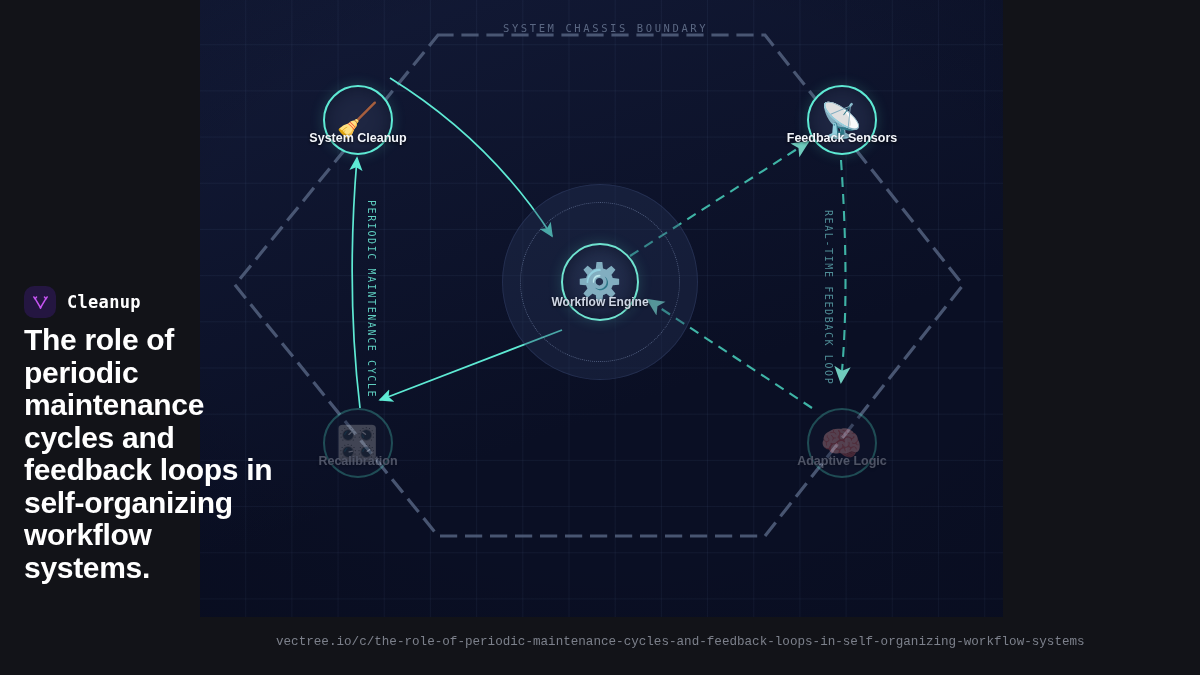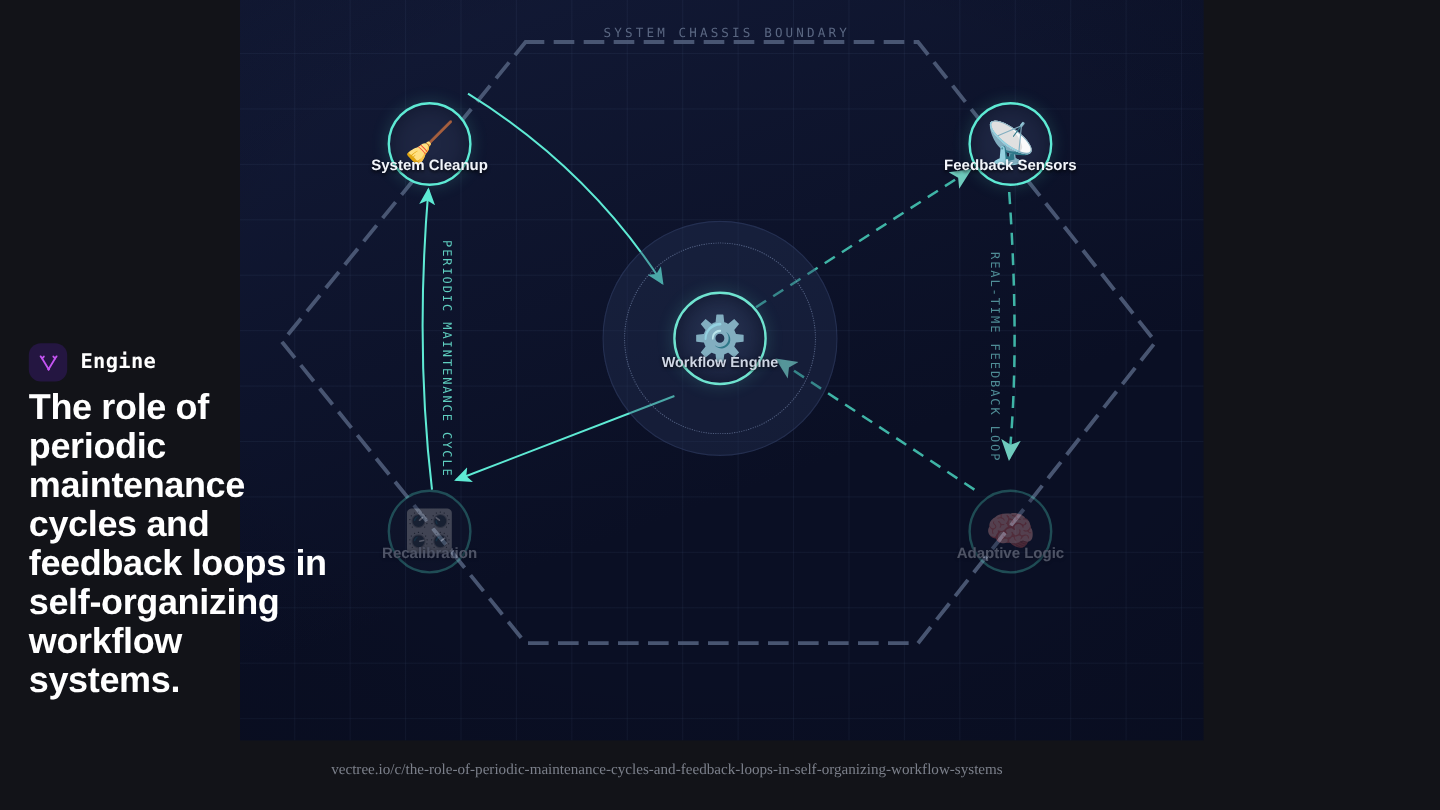--- a/index.html
+++ b/index.html
@@ -163,21 +163,21 @@
     font-size: 30px;
     line-height: 32.5px;
     color: #ffffff;
     letter-spacing: -0.3px;
   }
 
   
   #footer-url {
     position: absolute;
     left: 276px; bottom: 26px;
-    font-family: Liberation Serif, serif;
+    font-family: Liberation Mono, monospace;
     font-size: 12.6px;
     color: #7c808b;
     letter-spacing: 0px;
     white-space: nowrap;
   }
 </style>
 </head>
 <body>
 
 <div id="stage">
@@ -267,21 +267,21 @@
       <div id="brand-mark">
         <svg width="19" height="19" viewBox="0 0 24 24" aria-hidden="true">
           <g fill="none" stroke="#c454f2" stroke-width="1.9" stroke-linecap="round">
             <path d="M5.2 7.2 L12 18.6 L18.8 7.2"></path>
             <path d="M3.6 5.0 L5.2 7.2 L7.0 5.2"></path>
             <path d="M17.0 5.2 L18.8 7.2 L20.4 5.0"></path>
           </g>
           <circle cx="12" cy="18.6" r="1.25" fill="#c454f2"></circle>
         </svg>
       </div>
-      <div id="brand-name">Engine</div>
+      <div id="brand-name">Cleanup</div>
     </div>
 
     <div id="headline">The role of periodic maintenance cycles and feedback loops in self-organizing workflow systems.</div>
   </div>
 
   <div id="footer-url">vectree.io/c/the-role-of-periodic-maintenance-cycles-and-feedback-loops-in-self-organizing-workflow-systems</div>
 
 </div>
 
 </body></html>

